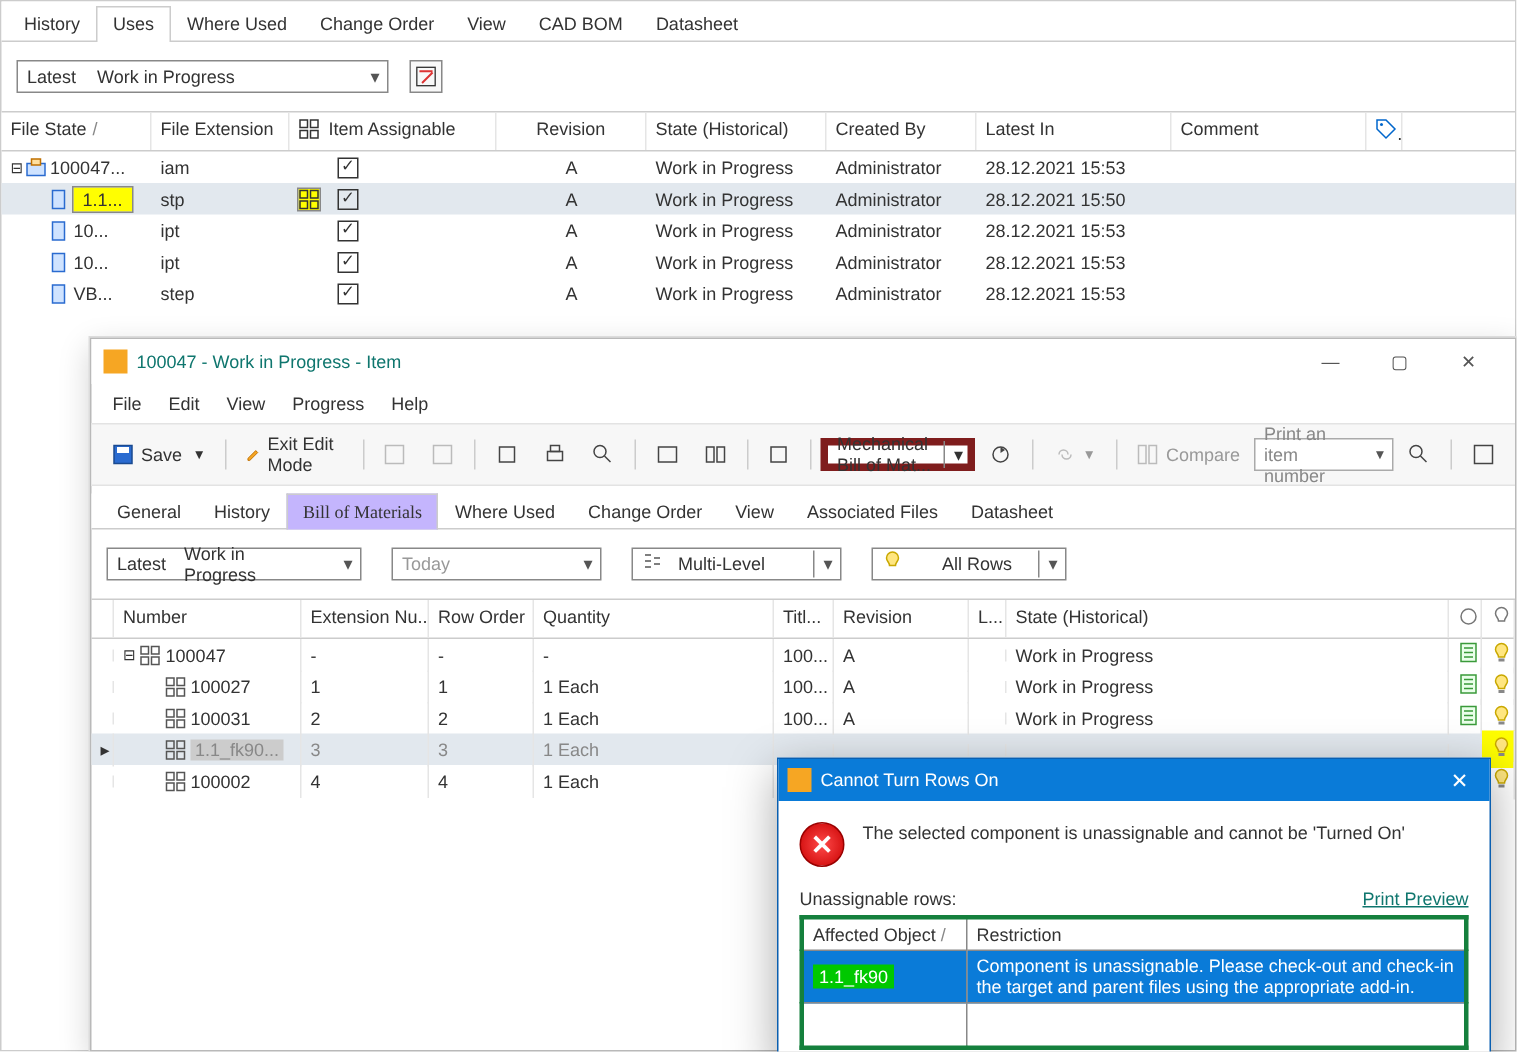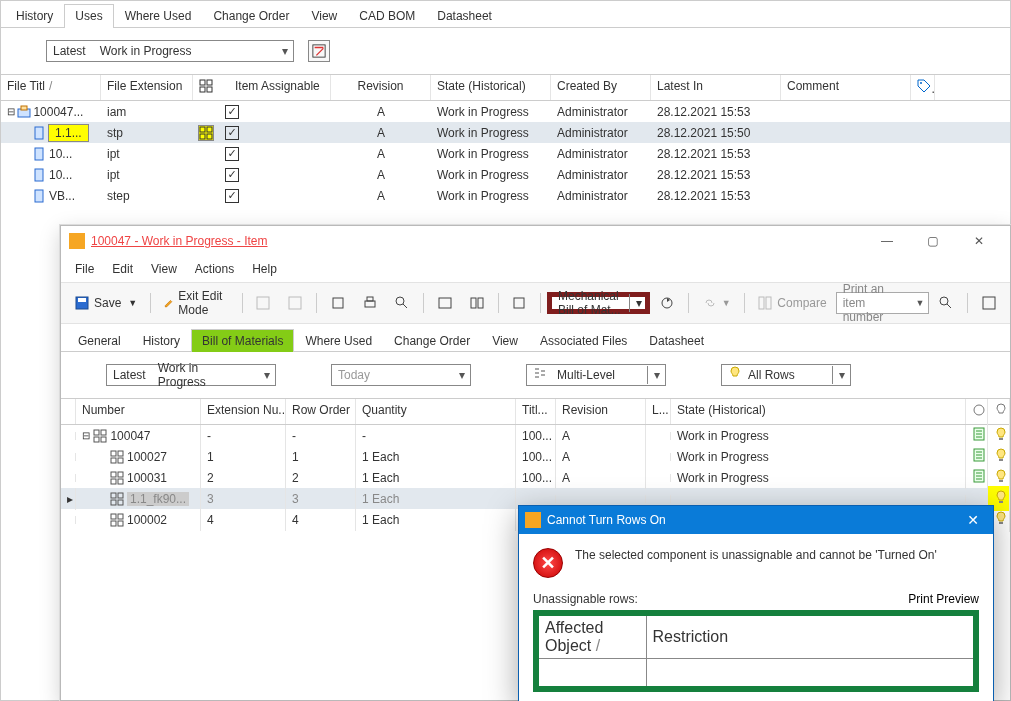--- a/index.html
+++ b/index.html
@@ -6,21 +6,21 @@
   body{font-size:12px;background:#fff;color:#333;width:1011px;height:701px;overflow:hidden;position:relative;}
   .outer{position:absolute;inset:0;border:1px solid #ccc;}
 
   
   .tabstrip{display:flex;gap:0;padding:3px 4px 0 4px;border-bottom:1px solid #ccc;background:#fff;}
   .tabstrip .tab{padding:4px 10px 5px;color:#333;cursor:pointer;border:1px solid transparent;border-bottom:none;margin-bottom:-1px;}
   .tabstrip .tab.active{background:#fff;border-color:#ccc;}
 
   
   .filterrow{display:flex;align-items:center;gap:14px;padding:12px 10px;}
-  .combo{display:inline-flex;align-items:center;border:1px solid #888;background:#fff;height:22px;margin-left:35px;}
+  .combo{display:inline-flex;align-items:center;border:1px solid #888;background:#fff;height:22px;}
   .combo span{padding:2px 8px 2px 6px;}
   .combo .dd{width:18px;text-align:center;border-left:1px solid transparent;color:#555;}
   .square-btn{width:22px;height:22px;border:1px solid #888;display:flex;align-items:center;justify-content:center;background:#f8f8f8;}
   .square-btn svg{width:14px;height:14px;}
 
   
   .grid{}
   .ghdr{display:flex;border-top:1px solid #ccc;border-bottom:1px solid #ccc;background:#fff;}
   .ghdr .gc{padding:4px 6px;border-right:1px solid #e5e5e5;white-space:nowrap;overflow:hidden;text-overflow:ellipsis;}
   .row{display:flex;align-items:center;height:21px;}
@@ -28,58 +28,58 @@
   .row .gc{padding:2px 6px;overflow:hidden;white-space:nowrap;text-overflow:ellipsis;}
   .chk{display:inline-flex;width:14px;height:14px;border:1px solid #333;align-items:center;justify-content:center;font-size:11px;line-height:1;}
   .ybox{background:#fffe01;outline:1px solid #888;display:inline-block;}
   .gridicon{display:inline-flex;width:14px;height:14px;align-items:center;justify-content:center;}
   .gridicon svg{width:14px;height:14px;}
 
   
   .win{position:absolute;left:60px;top:225px;right:0;bottom:0;border:1px solid #b9b9b9;background:#fff;box-shadow:0 0 0 1px #dcdcdc,0 6px 20px rgba(0,0,0,.18);}
   .titlebar{display:flex;align-items:center;height:30px;padding:0 8px;background:#fff;}
   .titlebar .ticon{width:16px;height:16px;background:#f6a623;margin-right:6px;}
-  .titlebar .t{flex:1;color:#ef4444;text-decoration:underline;}
+  .titlebar .t{flex:1;color:#0f766e;}
   .winbtns{display:flex;}
   .winbtns .b{width:46px;height:30px;display:flex;align-items:center;justify-content:center;color:#555;}
   .menubar{display:flex;gap:2px;padding:3px 6px;}
   .menubar .mi{padding:3px 8px;color:#333;}
   .toolbar{display:flex;align-items:center;gap:2px;padding:3px 6px;border-top:1px solid #e3e3e3;border-bottom:1px solid #e3e3e3;background:#f7f7f7;}
   .tbtn{display:inline-flex;align-items:center;gap:4px;padding:2px 6px;border:1px solid transparent;color:#333;}
   .tbtn.disabled{color:#999;}
   .tbtn svg{width:16px;height:16px;}
   .vsep{width:1px;height:20px;background:#ccc;margin:0 4px;}
   .tcombo{display:inline-flex;align-items:center;border:5px solid #7f1d1d;height:22px;background:#fff;}
   .tcombo span{padding:2px 6px;}
   .tcombo .dd{border-left:1px solid #888;width:16px;text-align:center;}
   .searchbox{display:inline-flex;align-items:center;border:1px solid #aaa;height:22px;background:#fff;width:140px;}
   .searchbox span{padding:2px 6px;color:#888;}
   .winTabs{display:flex;gap:0;padding:0 6px;border-bottom:1px solid #ccc;background:#fff;margin-top:5px;}
   .winTabs .wtab{padding:4px 10px;border:1px solid transparent;border-bottom:none;margin-bottom:-1px;}
-  .winTabs .wtab.active{border-color:#ccc;background:#84cc16;}
+  .winTabs .wtab.active{border-color:#ccc;background:#c4b5fd;font-family:Liberation Serif, serif;}
   .subfilters{display:flex;gap:20px;align-items:center;padding:12px 10px;}
   .bomgrid{}
   .bhdr{display:flex;border-top:1px solid #ccc;border-bottom:1px solid #ccc;}
   .bhdr .bc,.brow .bc{padding:4px 6px;border-right:1px solid #e5e5e5;overflow:hidden;white-space:nowrap;}
   .brow{display:flex;align-items:center;height:21px;}
   .brow.selb{background:#e2e8ee;color:#888;}
   .strip-yellow{position:absolute;background:#fffe01;}
 
   
   .dlg{position:absolute;left:518px;top:505px;width:476px;border:1px solid #0a5fb0;background:#fff;box-shadow:0 8px 30px rgba(0,0,0,.35);}
   .dlg .dtb{display:flex;align-items:center;height:28px;background:#0a7bd8;color:#fff;padding:0 6px;}
   .dlg .dtb .ticon{width:16px;height:16px;background:#f6a623;margin-right:6px;}
   .dlg .dtb .t{flex:1;font-size:12px;}
   .dlg .dtb .x{width:28px;text-align:center;font-size:14px;}
   .dlg .body{padding:14px 14px 10px;}
   .dlg .msgrow{display:flex;gap:12px;align-items:flex-start;margin-bottom:14px;}
   .err-icon{width:30px;height:30px;border-radius:50%;background:radial-gradient(circle,#ff4a4a,#c80000);display:flex;align-items:center;justify-content:center;color:#fff;font-weight:bold;font-size:18px;border:1px solid #900;}
   .dlg .sub{display:flex;justify-content:space-between;font-size:12px;margin-bottom:4px;}
-  .dlg .link{color:#000000;}
-  .dlg table{width:100%;border:6px solid #15803d;border-collapse:collapse;font-size:16px;}
+  .dlg .link{color:#0f766e;text-decoration:underline;}
+  .dlg table{width:100%;border:3px solid #15803d;border-collapse:collapse;font-size:12px;}
   .dlg th{background:#fff;border:1px solid #888;padding:3px 6px;text-align:left;font-weight:normal;}
   .dlg td{border:1px solid #888;padding:3px 6px;}
   .dlg tr.selrow td{background:#0a7bd8;color:#fff;}
   .dlg .obj{background:#00c800;color:#fff;padding:1px 4px;display:inline-block;}
   .small-svg{width:14px;height:14px;}
 </style>
 </head>
 <body>
 
 <div class="outer">
@@ -104,25 +104,25 @@
       <svg viewBox="0 0 16 16">
           <rect x="1" y="1" width="14" height="14" fill="none" stroke="#333"></rect>
           <path d="M3 4h10M5 13l8-8" stroke="#d33" stroke-width="1.5"></path>
         </svg>
     </div>
   </div>
 
   <div class="grid">
     <div class="ghdr" id="ghdr">
       <div class="gc" style="width:100px;display:flex;gap:4px;">
-          <span>File Titl</span>
+          <span>File State</span>
           <span style="color:#888">/</span>
         </div>
       <div class="gc" style="width:92px">File Extension</div>
-      <div class="gc" style="width:138px;display:flex;gap:22px;">
+      <div class="gc" style="width:138px;display:flex;gap:6px;">
           <span class="gridicon">
             <svg viewBox="0 0 14 14">
               <rect x="1" y="1" width="5" height="5" fill="none" stroke="#333"></rect>
               <rect x="8" y="1" width="5" height="5" fill="none" stroke="#333"></rect>
               <rect x="1" y="8" width="5" height="5" fill="none" stroke="#333"></rect>
               <rect x="8" y="8" width="5" height="5" fill="none" stroke="#333"></rect>
             </svg>
           </span>
           <span>Item Assignable</span>
         </div>
@@ -263,21 +263,21 @@
     <div class="winbtns">
       <div class="b">—</div>
       <div class="b">▢</div>
       <div class="b">✕</div>
     </div>
   </div>
   <div class="menubar" id="menubar">
       <div class="mi">File</div>
       <div class="mi">Edit</div>
       <div class="mi">View</div>
-      <div class="mi">Actions</div>
+      <div class="mi">Progress</div>
       <div class="mi">Help</div>
     </div>
   <div class="toolbar">
     <div class="tbtn">
         <svg viewBox="0 0 16 16">
           <rect x="2" y="2" width="12" height="12" fill="#2a6bd0" stroke="#1a4a90"></rect>
           <rect x="4" y="3" width="8" height="4" fill="#fff"></rect>
         </svg>
         <span>Save</span>
         <span style="font-size:9px;margin-left:3px">▼</span>
@@ -404,21 +404,21 @@
     <div class="combo" style="width:140px;justify-content:space-between">
       <span style="display:flex;gap:4px">
           <svg class="small-svg" viewBox="0 0 14 14">
             <path d="M2 3h4M2 7h4M2 11h4M8 5h4M8 9h4" stroke="#555"></path>
           </svg>
           <span>Multi-Level</span>
         </span>
       <span class="dd" style="border-left:1px solid #888">▾</span>
     </div>
     <div class="combo" style="width:130px;justify-content:space-between">
-      <span style="display:flex;gap:0">
+      <span style="display:flex;gap:20px">
           <svg class="small-svg" viewBox="0 0 14 14">
             <path d="M7 1a4 4 0 014 4c0 2-2 3-2 5H5c0-2-2-3-2-5a4 4 0 014-4z" fill="#ffe680" stroke="#c9a800"></path>
           </svg>
           <span>All Rows</span>
         </span>
       <span class="dd" style="border-left:1px solid #888">▾</span>
     </div>
   </div>
 
   <div class="bomgrid" style="position:relative;">
@@ -603,20 +603,24 @@
     <div class="sub">
       <span>Unassignable rows:</span>
       <span class="link">Print Preview</span>
     </div>
     <table>
       <tbody>
           <tr>
         <th style="width:110px"><span>Affected Object</span> <span style="color:#888">/</span></th>
         <th>Restriction</th>
       </tr>
+      <tr class="selrow">
+        <td><span class="obj">1.1_fk90</span></td>
+        <td>Component is unassignable.  Please check-out and check-in the target and parent files using the appropriate add-in.</td>
+      </tr>
       <tr>
             <td style="height:30px"></td>
             <td></td>
           </tr>
     </tbody>
       </table>
   </div>
 </div>
 
 </body></html>

